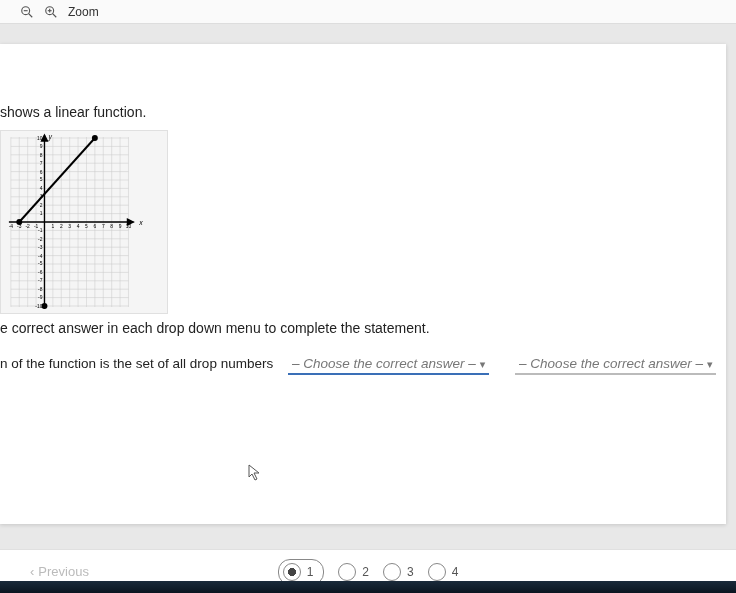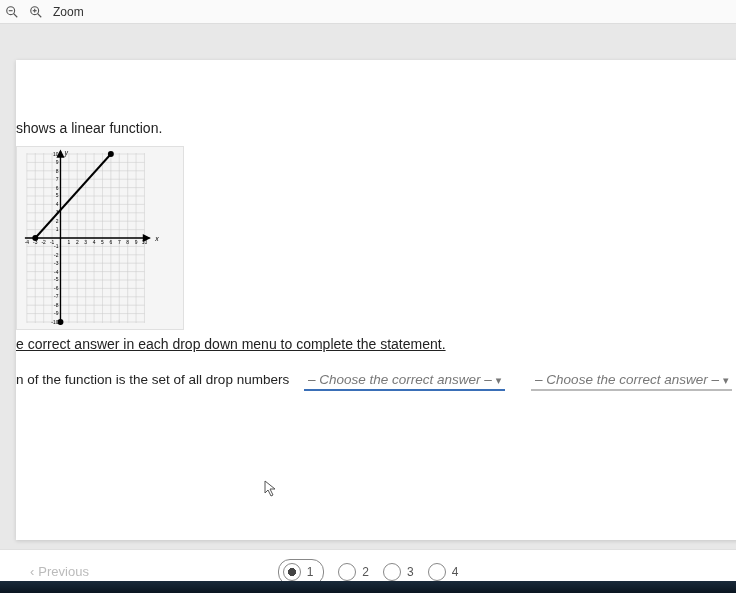--- a/index.html
+++ b/index.html
@@ -10,60 +10,59 @@
     height: 593px;
     overflow: hidden;
     position: relative;
   }
   .top-bar {
     height: 24px;
     background: #fafafa;
     border-bottom: 1px solid #ddd;
     display: flex;
     align-items: center;
-    padding-left: 5px;
+    padding-left: 20px;
     gap: 10px;
   }
   .zoom-icon {
     width: 14px; height: 14px;
     display: inline-flex;
     align-items: center; justify-content: center;
     color: #555;
   }
   .zoom-label {
     font-size: 12px;
     color: #333;
   }
   .canvas-area {
     background: #e8e8e8;
     height: calc(100% - 24px - 44px);
     display: flex;
     justify-content: flex-start;
     align-items: flex-start;
-    padding: 16px;
+    padding: 0;
   }
   .page {
     background: #fff;
     width: 726px;
     min-height: 480px;
     box-shadow: 0 1px 4px rgba(0,0,0,0.15);
     padding: 60px 0 30px 0;
     position: relative;
     margin-top: 20px;
   }
   .q-text {
     font-size: 14px;
     color: #222;
     margin-bottom: 10px;
   }
   .instr-text {
     font-size: 14px;
     color: #222;
     margin-top: 4px;
-    text-decoration: underline;
   }
   .stmt-line {
     font-size: 13.5px;
     color: #222;
     margin-top: 18px;
     white-space: nowrap;
   }
   .dd {
     display: inline-block;
     font-style: italic;

